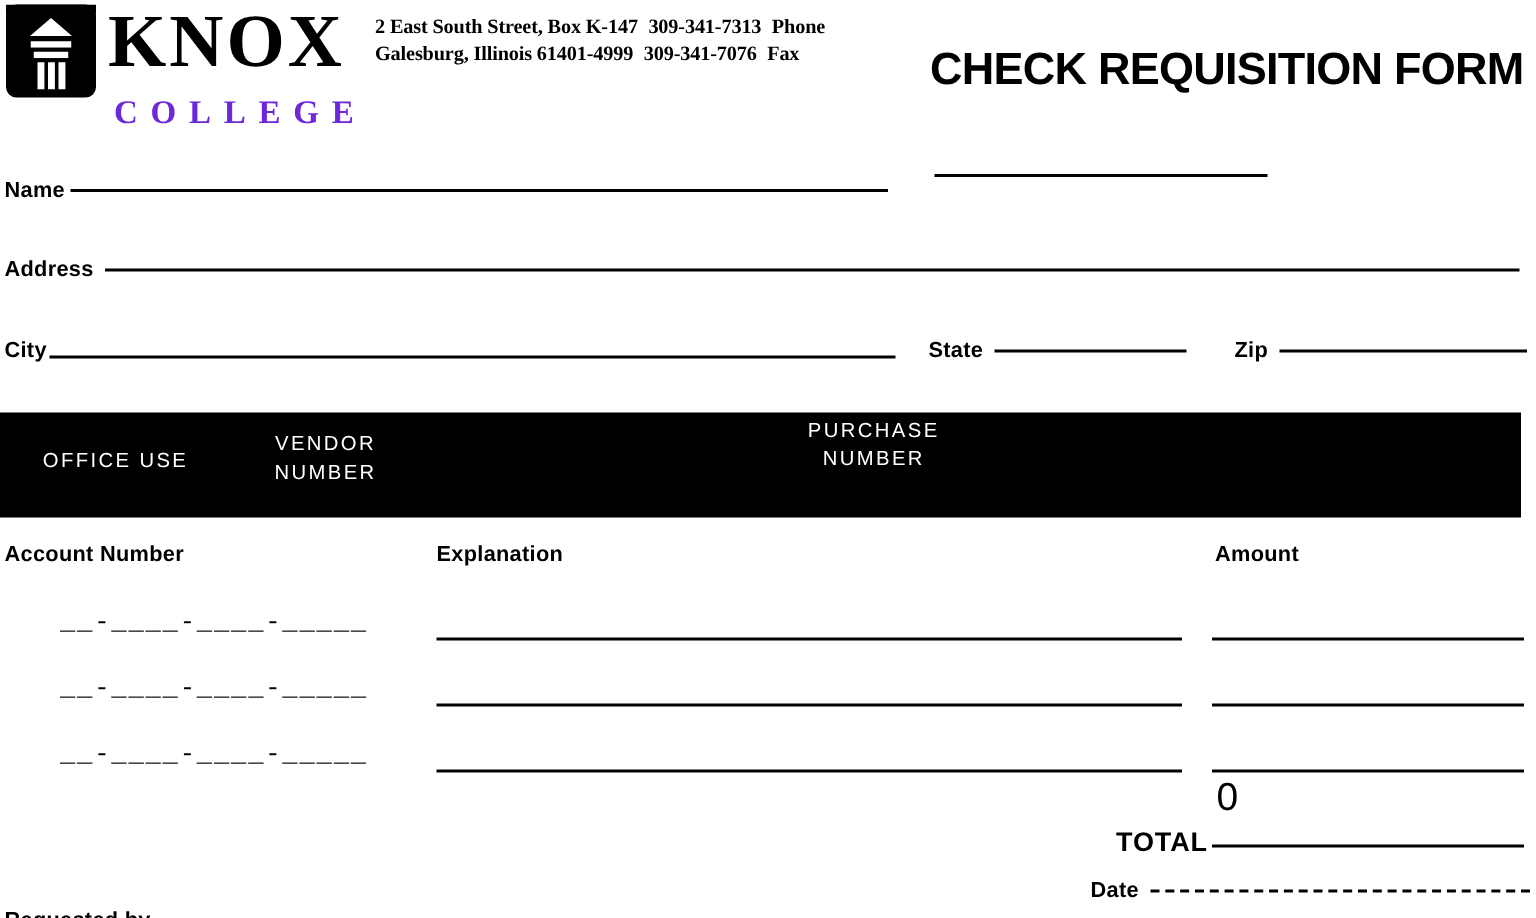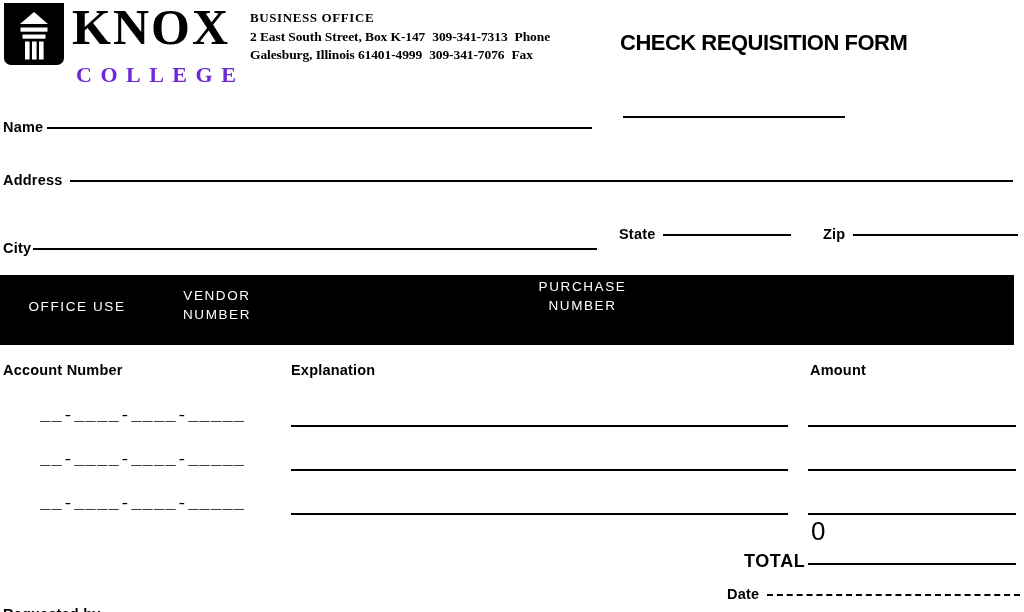--- a/index.html
+++ b/index.html
@@ -71,21 +71,21 @@
     margin-bottom: 2px;
     white-space: nowrap;
   }
   .office-line .gap { display: inline-block; width: 7px; }
 
   .form-title {
     position: absolute;
     left: 620px; top: 30px;
     font-family: "Liberation Sans", sans-serif;
     font-weight: bold;
-    font-size: 22px;
+    font-size: 30px;
     letter-spacing: -0.5px;
     white-space: nowrap;
   }
 
   
   .field-row {
     position: absolute;
     display: flex;
     align-items: baseline;
     white-space: nowrap;
@@ -105,21 +105,21 @@
   .rule-dotted {
     border-bottom: 2px dashed #000;
     height: 0;
     position: relative;
     top: -3px;
   }
 
   #row-name    { left: 3px;  top: 119px; }
   #row-ssn     { left: 619px; top: 119px; }
   #row-address { left: 3px;  top: 172px; }
-  #row-city    { left: 3px;  top: 240px; }
+  #row-city    { left: 3px;  top: 226px; align-items: flex-end; }
   #row-state   { left: 619px; top: 226px; }
   #row-zip     { left: 823px; top: 226px; }
 
   
   .office-bar {
     position: absolute;
     left: 0; top: 275px;
     width: 1014px; height: 70px;
     background: #000000;
   }
@@ -217,21 +217,20 @@
       <rect fill="#ffffff" x="28" y="38.5" width="4.6" height="18"></rect>
       <rect fill="#ffffff" x="35" y="38.5" width="4.6" height="18"></rect>
       <rect fill="#000000" x="0" y="0" width="60" height="6"></rect>
     </svg>
   </div>
 
   <div class="logo-knox">KNOX</div>
   <div class="logo-college">COLLEGE</div>
 
   <div class="office-block">
-    <div class="office-title">BUSINESS  OFFICE</div>
     <div class="office-line">
       <span>2 East South Street, Box K-147</span><span class="gap"></span><span>309-341-7313</span><span class="gap"></span><span>Phone</span>
     </div>
     <div class="office-line">
       <span>Galesburg, Illinois 61401-4999</span><span class="gap"></span><span>309-341-7076</span><span class="gap"></span><span>Fax</span>
     </div>
   </div>
 
   <div class="form-title">CHECK REQUISITION FORM</div>
 </div>

